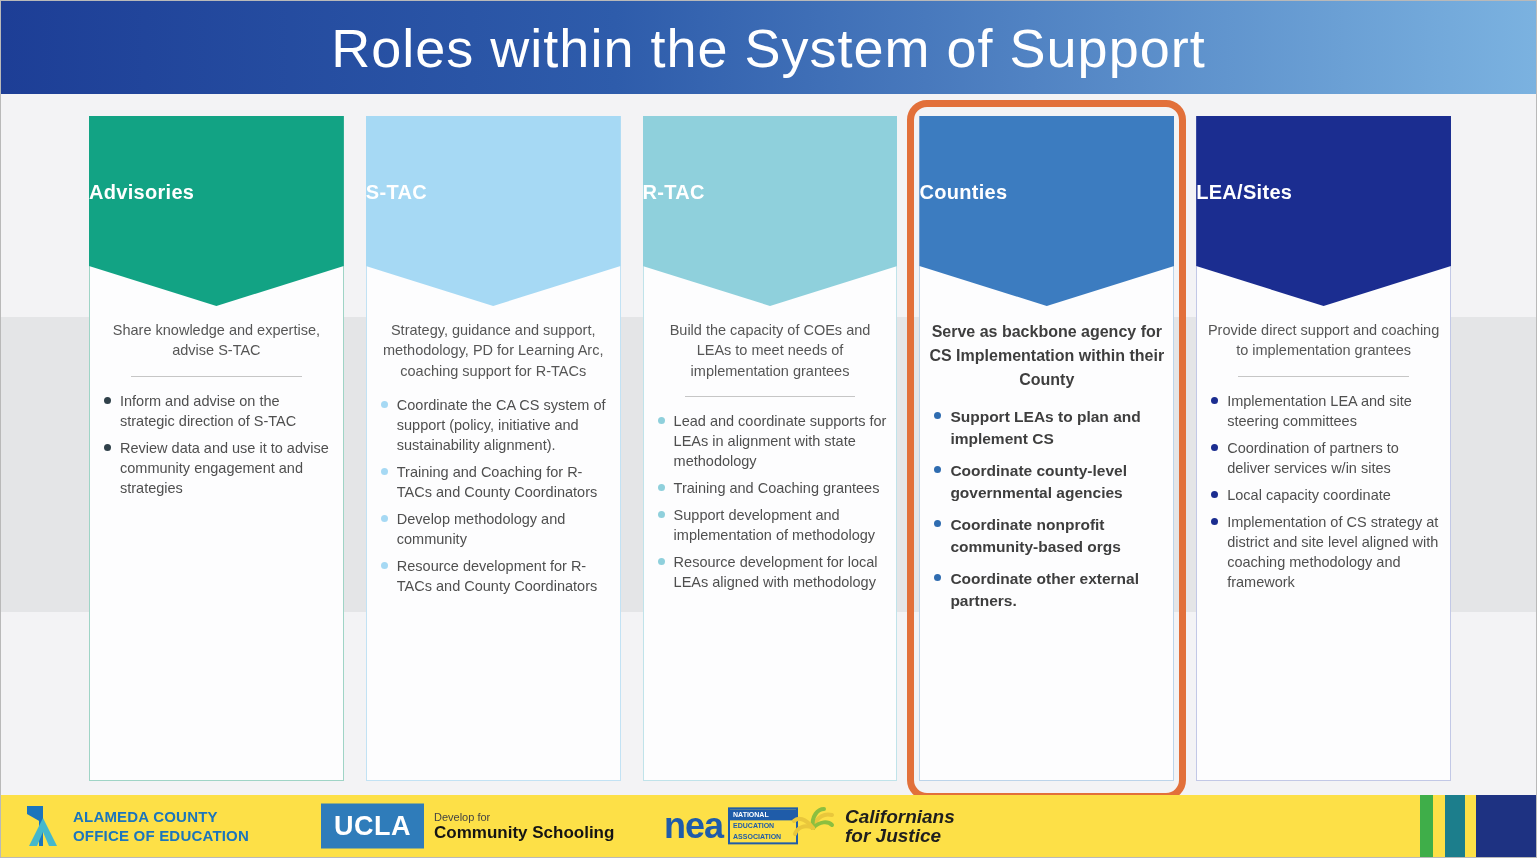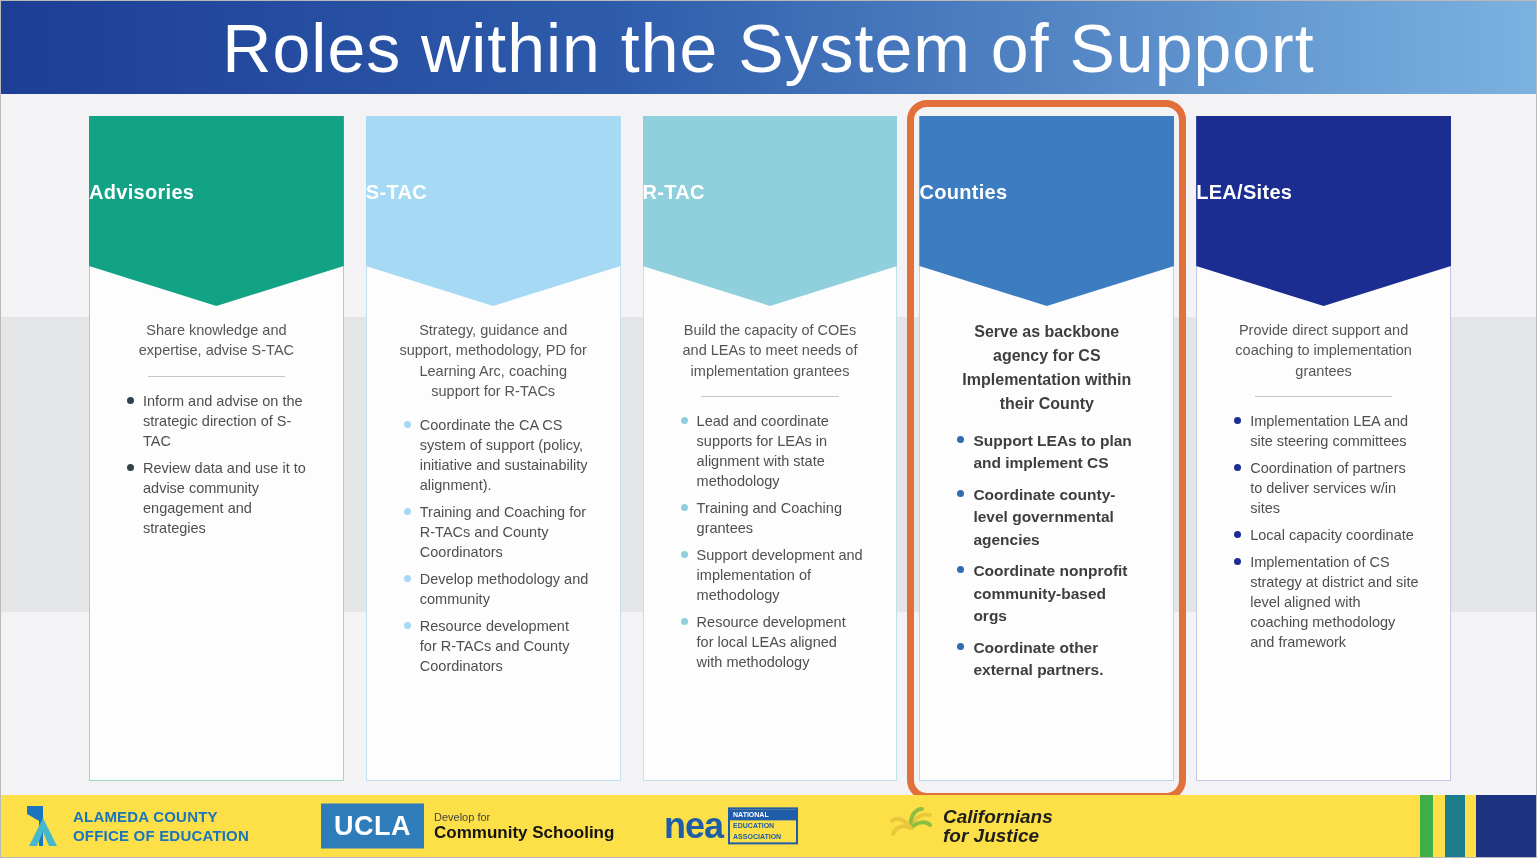--- a/index.html
+++ b/index.html
@@ -6,36 +6,36 @@
   html,body { width:1537px; height:858px; }
   body { font-family:"Liberation Sans", sans-serif; background:#ffffff; }
 
   .slide { position:relative; width:1537px; height:858px; background:#f3f3f5;
            border:1px solid #b9b9b9; overflow:hidden; }
 
   
   .banner { position:absolute; top:0; left:0; right:0; height:93px;
             background:linear-gradient(90deg,#1d3e96 0%, #2e5cab 40%, #7bb2e0 100%);
             display:flex; align-items:center; justify-content:center; }
-  .banner h1 { color:#ffffff; font-size:68px; font-weight:400; letter-spacing:1px; }
+  .banner h1 { color:#ffffff; font-size:54px; font-weight:400; letter-spacing:1px; }
 
   
   .band { position:absolute; top:316px; height:295px; left:0; right:0; background:var(--band,#e4e5e7); }
 
   
   .columns { position:absolute; top:115px; left:88px; width:1362px; height:665px;
              display:flex; gap:22px; }
   .column { position:relative; flex:1; background:#fdfdfe;
             border:1px solid var(--brd,#ccc); display:flex; flex-direction:column; }
   .col-header { height:190px; background:var(--hdr,#888); margin:-1px -1px 0;
                 clip-path:polygon(0 0,100% 0,100% 79%,50% 100%,0 79%);
                 display:flex; align-items:center; 
                 padding-bottom:38px; flex:0 0 auto; }
   .col-label { color:#ffffff; font-size:20px; font-weight:700; letter-spacing:.3px; }
-  .col-body { padding:14px 31px 16px; text-align:center; }
+  .col-body { padding:14px 8px 16px; text-align:center; }
   .description { font-size:14.5px; color:#565656; line-height:1.4; }
   .divider { border-top:1px solid #c6c6c6; width:72%; margin:15px auto 2px; }
   .bullets { list-style:none; margin:14px 0 0; padding:0 0 0 6px; text-align:left; }
   .bullets li { position:relative; padding-left:16px; margin-bottom:7px;
                 font-size:14.5px; line-height:1.38; color:var(--txt,#4f4f4f); }
   .bullets li::before { content:''; position:absolute; left:0; top:6px;
                 width:7px; height:7px; border-radius:50%; background:var(--blt,#555); }
 
   
   .column.emphasis .description { font-weight:700; font-size:16px; color:#3e3e3e; line-height:1.5; }
@@ -52,21 +52,21 @@
   .logo-ucla { left:320px; }
   .ucla-badge { background:#2f7cba; color:#fff; font-weight:700; font-size:27px;
                 padding:7px 13px; border-radius:0; letter-spacing:.5px; }
   .ucla-small { font-size:11px; color:#444; }
   .ucla-big { font-size:17px; font-weight:700; color:#141414; }
   .logo-nea { left:663px; gap:5px; }
   .nea-word { font-size:36px; font-weight:700; color:#1f5ca9; letter-spacing:-1px; line-height:1; }
   .nea-box { display:inline-flex; flex-direction:column; border:2px solid #1f5ca9; width:70px; }
   .nea-line { font-size:7px; font-weight:700; color:#1f5ca9; padding:1px 3px; line-height:1.3; }
   .nea-line-1 { background:#1f5ca9; color:#fff; }
-  .logo-cfj { left:888px; }
+  .logo-cfj { left:790px; }
   .cfj-text { font-size:19px; font-weight:700; font-style:italic; color:#1e1e1e; line-height:1.0; }
   .bar { position:absolute; top:0; bottom:0; }
   .bar-green { right:103px; width:13px; background:#3fae49; }
   .bar-teal  { right:71px;  width:20px; background:#1c7e8c; }
   .bar-navy  { right:0;     width:60px; background:#1e3282; }
 </style>
 </head>
 <body>
 
 <div class="slide">

